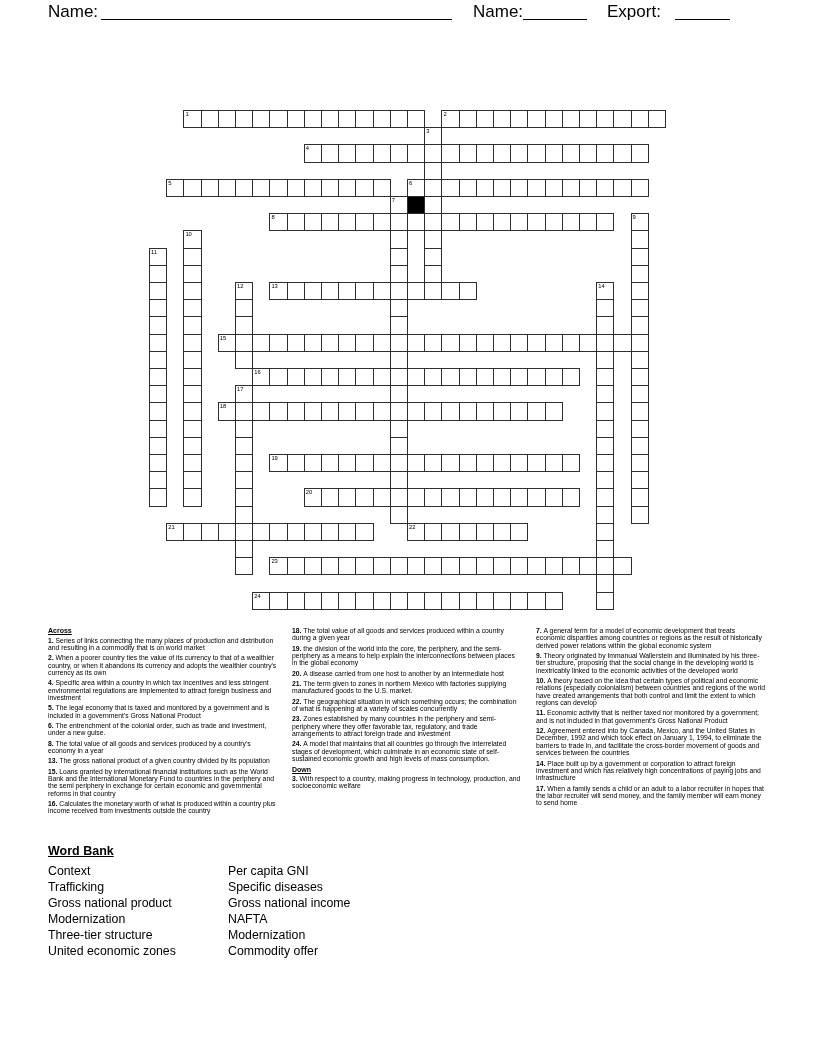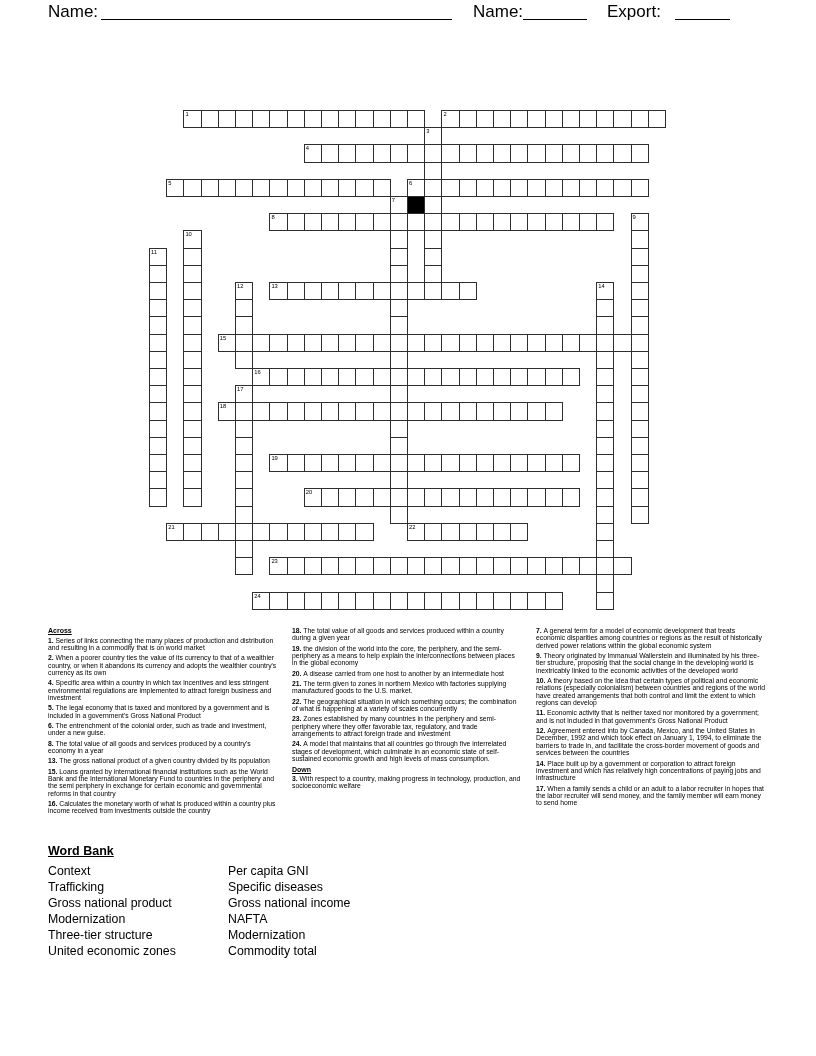--- a/index.html
+++ b/index.html
@@ -514,18 +514,18 @@
           <div class="wb-item">Modernization</div>
           <div class="wb-item">Three-tier structure</div>
           <div class="wb-item">United economic zones</div>
         </div>
         <div class="wb-col">
           <div class="wb-item">Per capita GNI</div>
           <div class="wb-item">Specific diseases</div>
           <div class="wb-item">Gross national income</div>
           <div class="wb-item">NAFTA</div>
           <div class="wb-item">Modernization</div>
-          <div class="wb-item">Commodity total</div>
+          <div class="wb-item">Commodity offer</div>
         </div>
       </div>
   </div>
 
 </div>
 
 </body></html>

